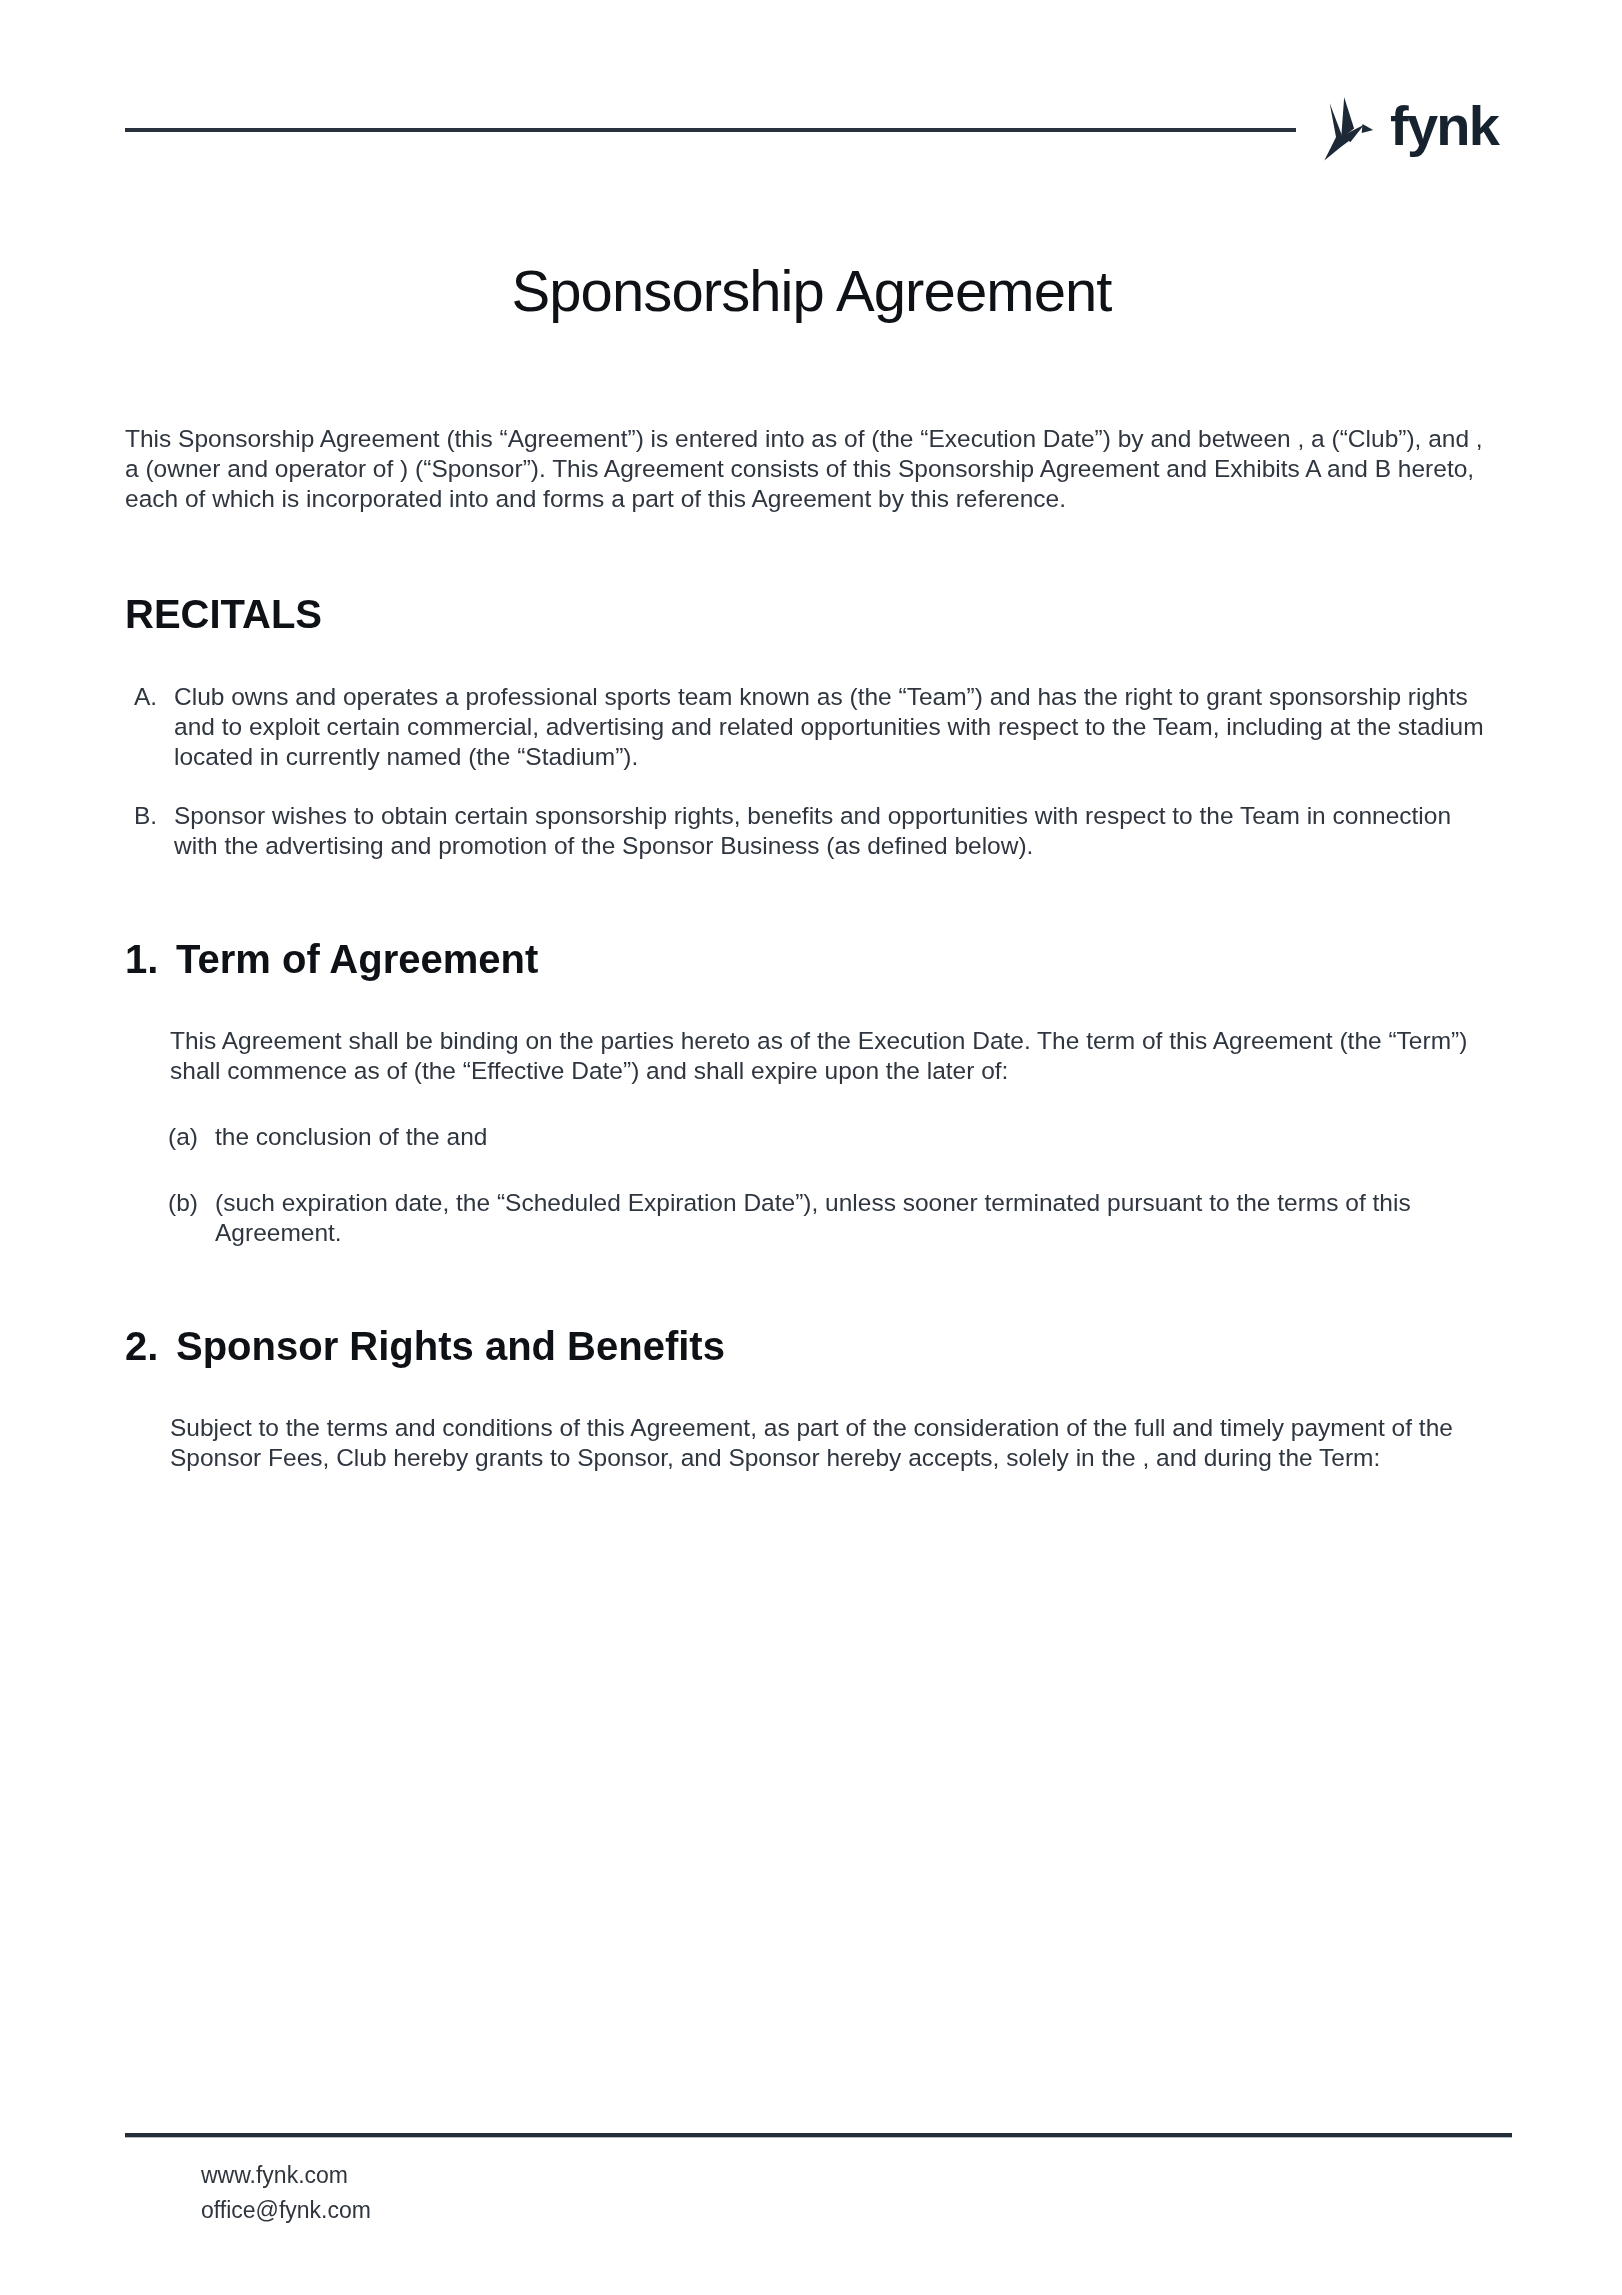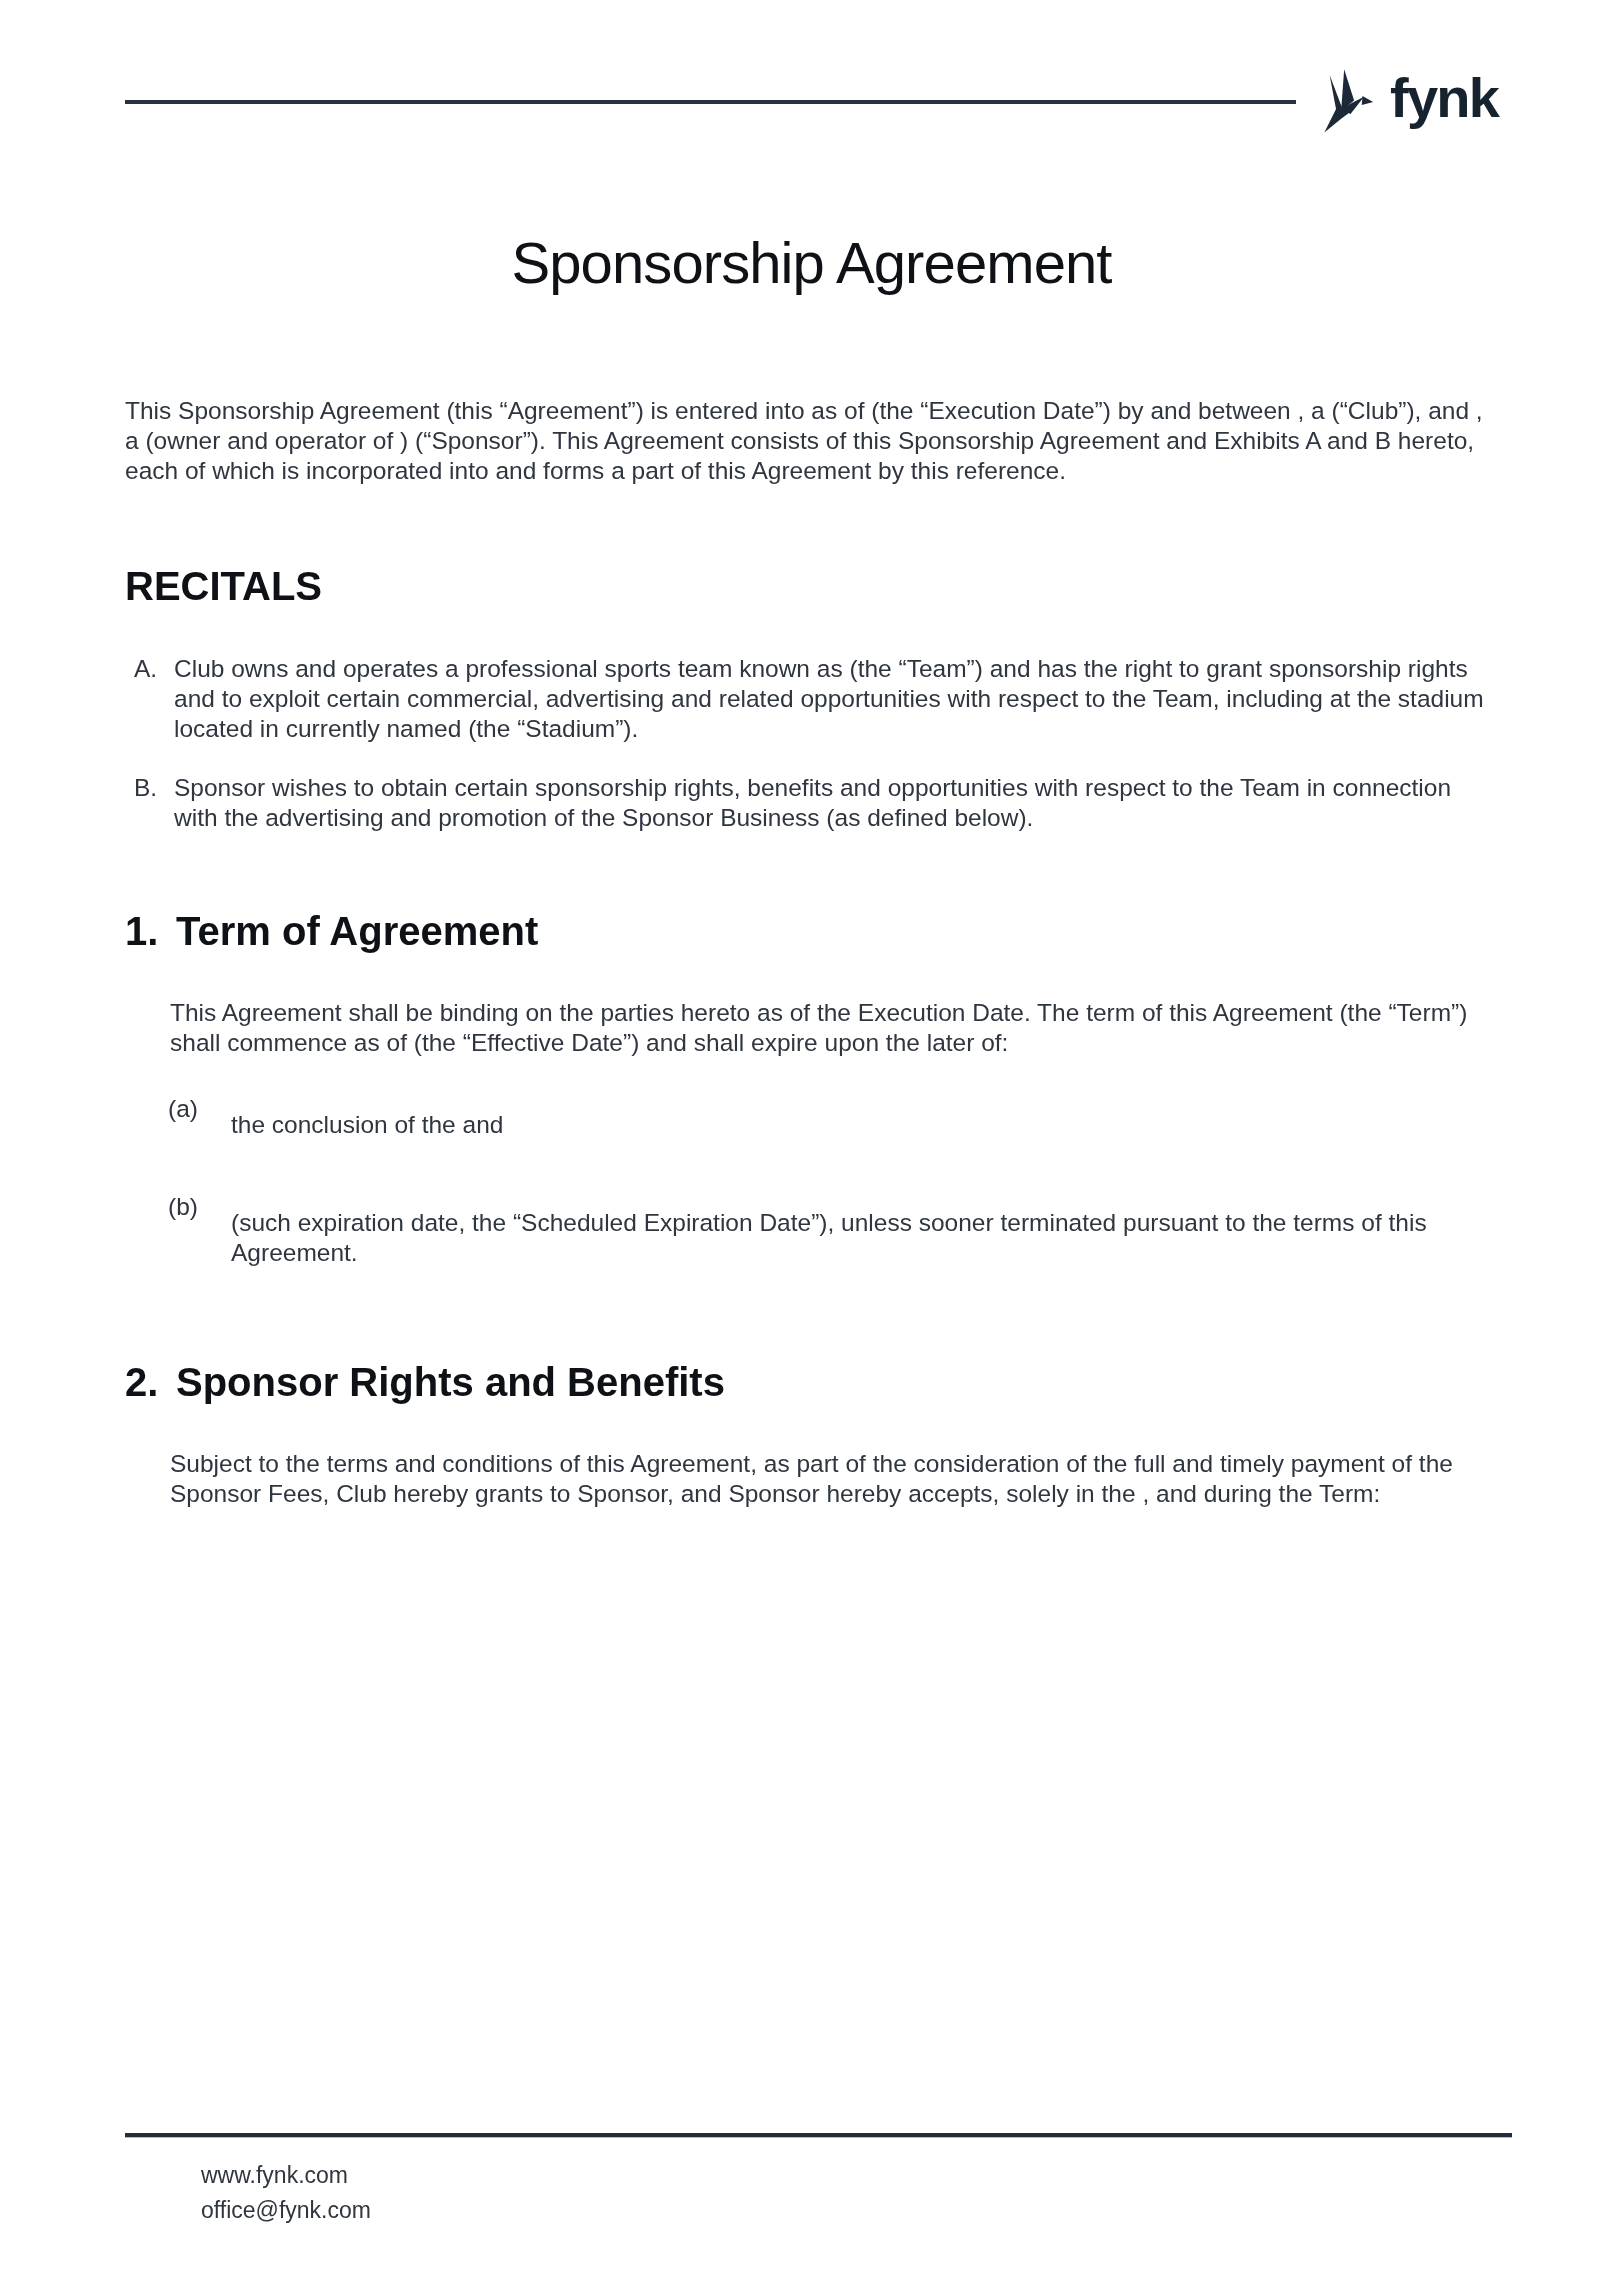--- a/index.html
+++ b/index.html
@@ -10,21 +10,21 @@
     height: 2296px;
     margin: 0 auto;
     background: #ffffff;
     font-family: "Liberation Sans", sans-serif;
     color: #2f3640;
     overflow: hidden;
   }
   .content { padding: 0 125px; }
 
   
-  .header { display: flex; align-items: center; padding-top: 64px; }
+  .header { display: flex; align-items: center; padding-top: 92px; }
   .header-rule { flex: 1; height: 4.5px; background: #28323e; margin-right: 23.6px; }
   .brand { display: flex; align-items: center; gap: 12.7px; flex: none; }
   .brand svg { width: 58px; height: 76px; fill: #1d2936; }
   .brand-name {
     font-size: 56px; font-weight: 700; color: #16222e;
     letter-spacing: -1.8px; line-height: 1; padding-bottom: 9px;
   }
 
   
   .doc-title {
@@ -43,21 +43,21 @@
   .recital .marker { flex: none; width: 40px; }
   .recital p { margin: 0; }
   .closing { margin: 33px 0 0; }
 
   
   .section-heading { display: flex; margin: 76px 0 0; font-size: 40px; font-weight: 700; color: #0e1116; }
   .section-heading .num { flex: none; width: 51px; }
   .section-body { margin: 44px 0 0 45px; }
   .subitem { display: flex; margin: 36px 0 0 43px; }
   .subitem .marker { flex: none; width: 47px; }
-  .subitem p { margin: 16px; }
+  .subitem p { margin: 0; }
 
   
   .footer { position: absolute; left: 125px; right: 111px; top: 2133px; }
   .footer-rule { height: 4.5px; background: #232e3a; border-bottom: 1.8px solid #b3bac2; }
   .footer-lines { margin: 20px 0 0 76px; }
   .footer-line { font-size: 23px; line-height: 35px; color: #30363e; }
 </style>
 </head>
 <body>
 

